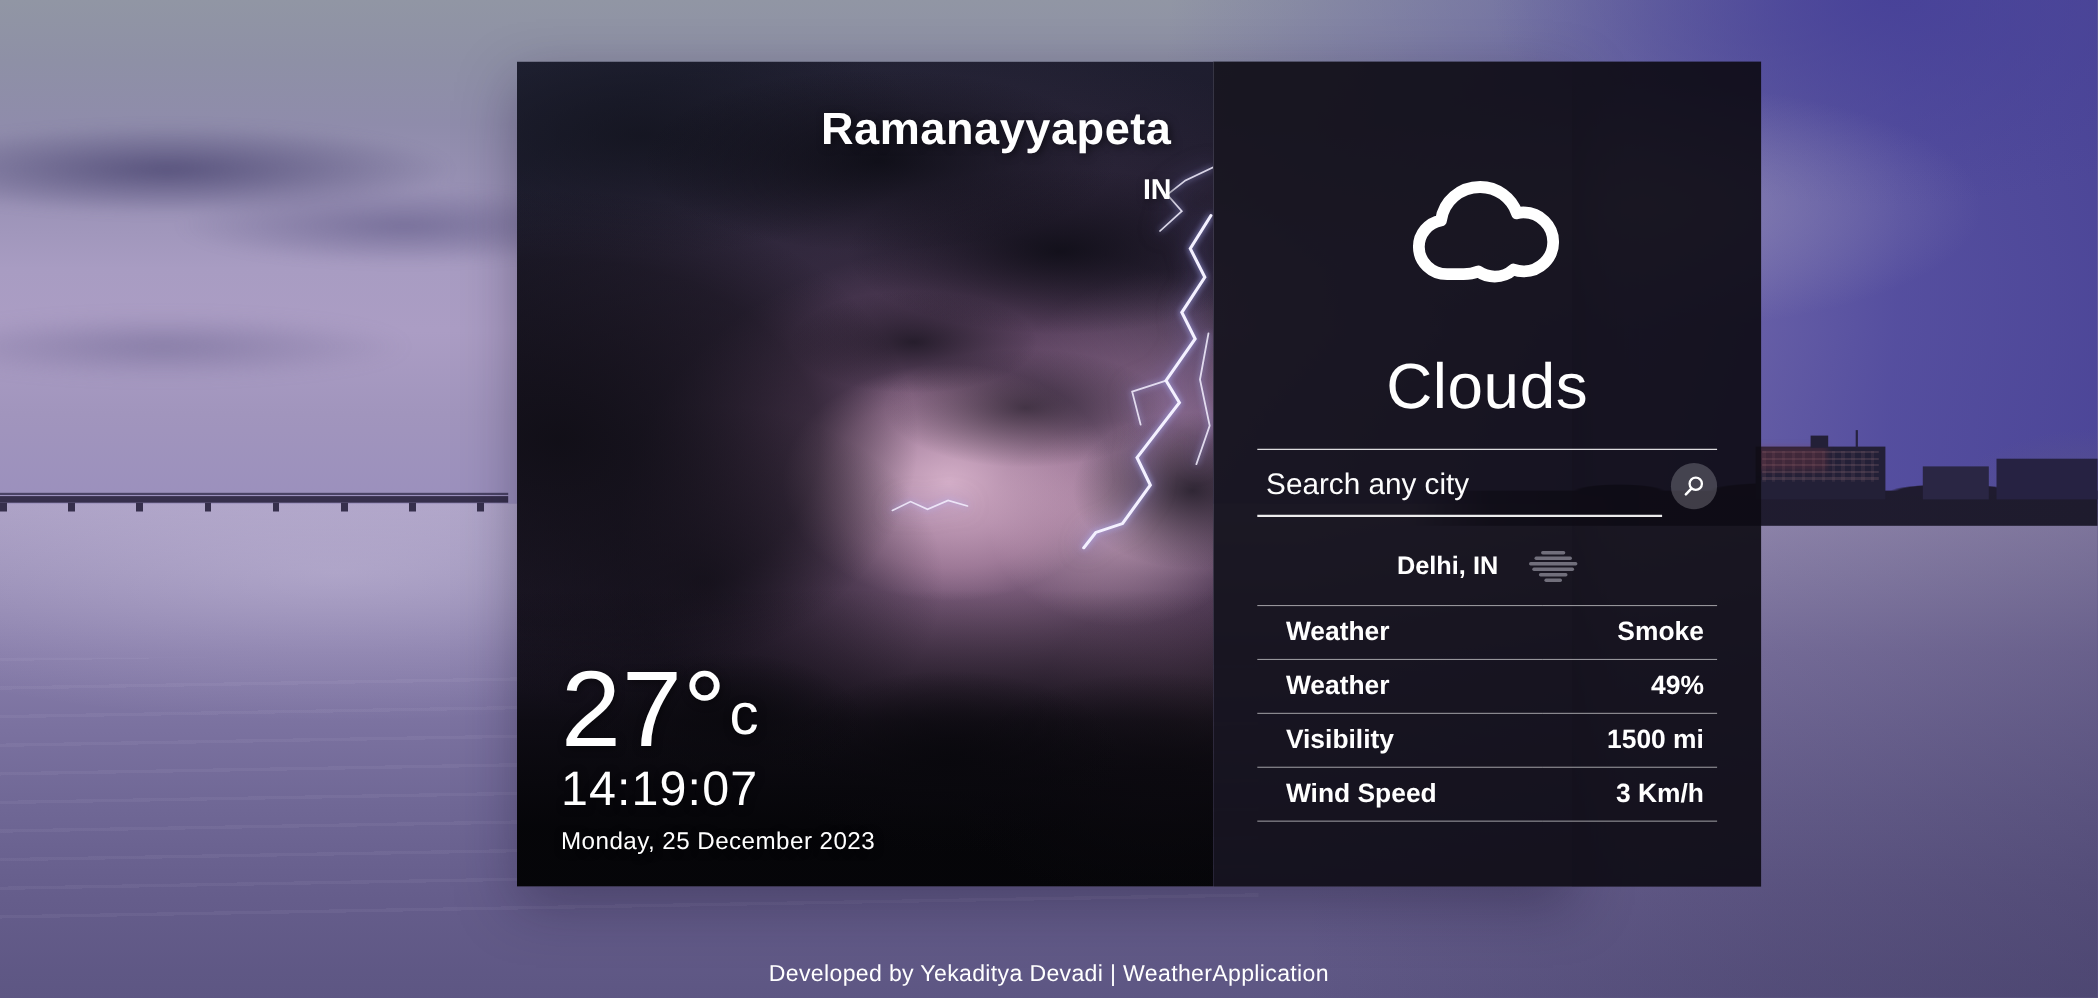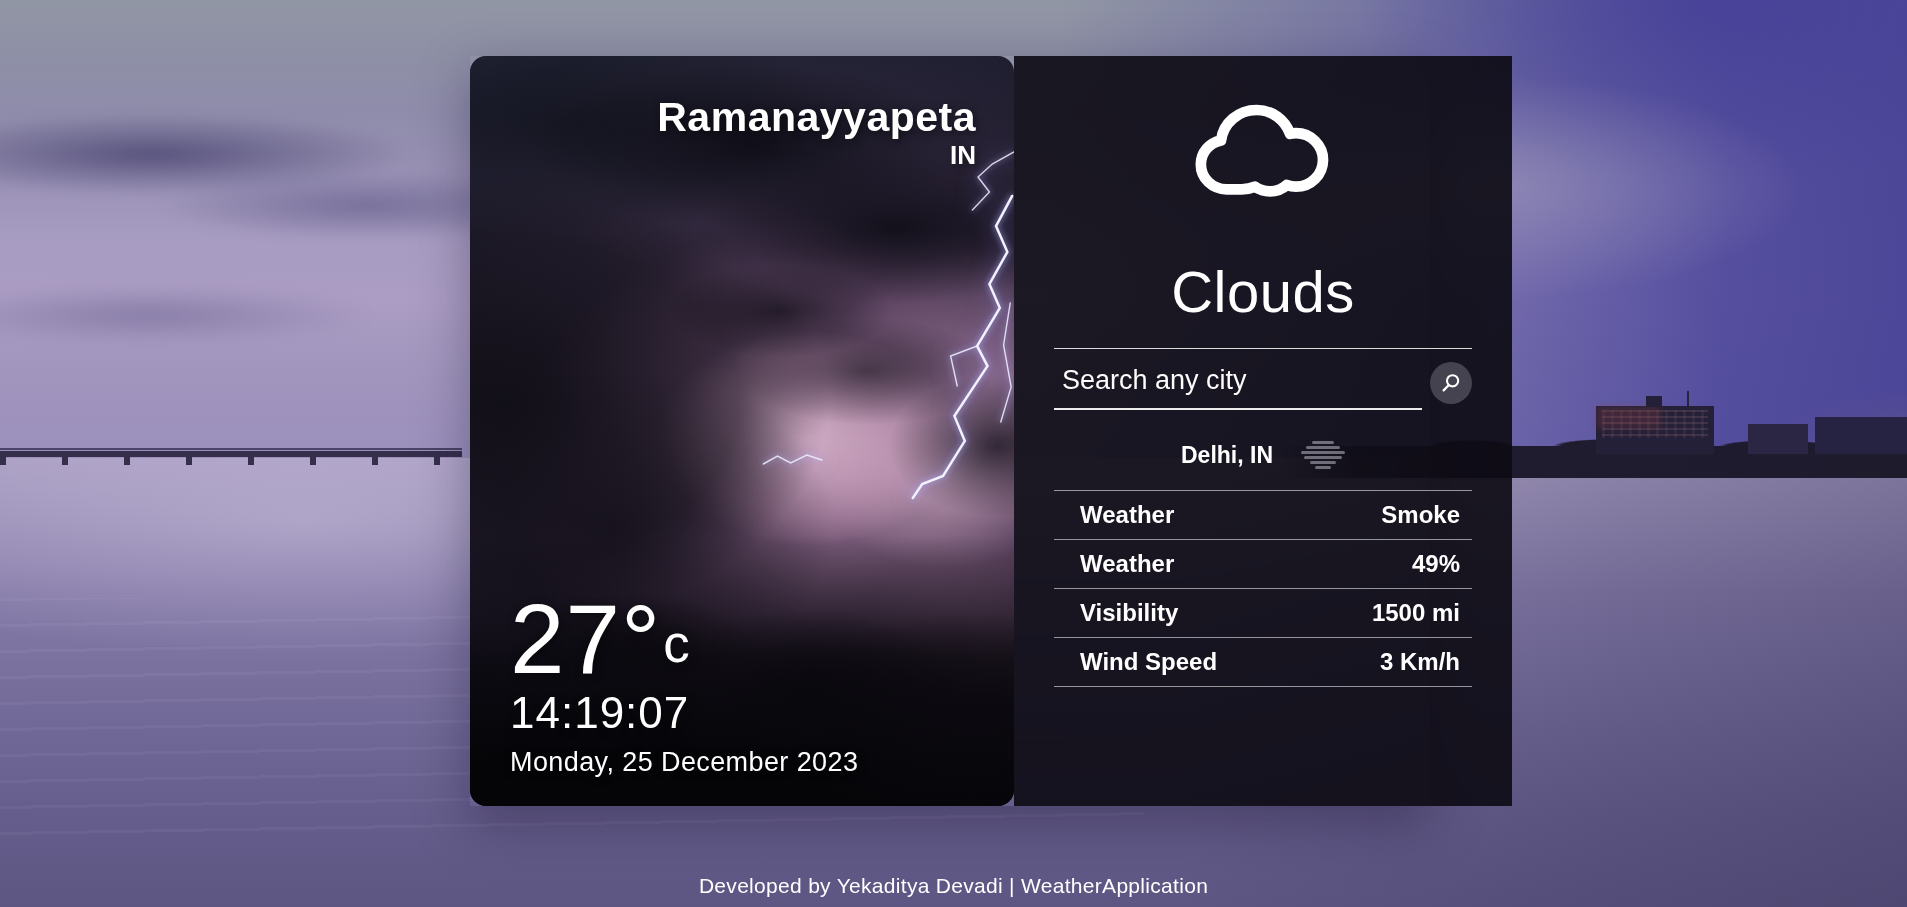--- a/index.html
+++ b/index.html
@@ -63,21 +63,21 @@
   .bldg-roofbox { position:absolute; left:1646px; top:396px; width:16px; height:11px; background:#232037; }
   .bldg-antenna { position:absolute; left:1687px; top:391px; width:2px; height:16px; background:#262240; }
   .bldg-r1 { position:absolute; left:1748px; top:424px; width:60px; height:30px; background:#2a2644; }
   .bldg-r2 { position:absolute; left:1815px; top:417px; width:92px; height:37px; background:#262242; }
 
   
   .card { position:absolute; left:470px; top:56px; width:959px; height:750px; display:flex;
     box-shadow:0 18px 50px rgba(20,15,40,.35); }
 
   
-  .panel-left { position:relative; width:544px; height:100%; overflow:hidden; flex:none;border-radius:16px; }
+  .panel-left { position:relative; width:633px; height:100%; overflow:hidden; flex:none; }
   .storm { position:absolute; inset:0;
     background:
       radial-gradient(180px 90px at 30% 80%, rgba(10,9,14,.9), transparent 70%),
       radial-gradient(230px 120px at 62% 85%, rgba(9,8,13,.95), transparent 70%),
       radial-gradient(280px 150px at 92% 88%, rgba(11,9,15,.9), transparent 70%),
       linear-gradient(180deg, transparent 64%, rgba(9,8,13,.8) 80%, rgba(5,5,8,.98) 93%),
       radial-gradient(430px 300px at 6% 46%, rgba(16,14,22,.95), rgba(16,14,22,.5) 55%, transparent 76%),
       radial-gradient(310px 230px at 27% 63%, rgba(17,14,24,.8), transparent 70%),
       radial-gradient(300px 115px at 52% 12%, rgba(12,12,20,.85), transparent 72%),
       radial-gradient(270px 105px at 78% 23%, rgba(13,12,21,.85), transparent 72%),
@@ -94,32 +94,32 @@
       linear-gradient(165deg,#212335 0%,#1d1a2b 32%,#241d31 58%,#191523 100%);
   }
   .lightning { position:absolute; inset:0; width:100%; height:100%;
     filter: drop-shadow(0 0 3px rgba(175,178,255,.95)) drop-shadow(0 0 10px rgba(145,132,232,.55)); }
   .bolt { fill:none; stroke:#f4f1ff; stroke-width:2.6; stroke-linecap:round; stroke-linejoin:miter; }
   .bolt.thin { stroke-width:1.5; opacity:.85; }
 
   .loc-header { position:absolute; top:40px; right:38px; text-align:right;
     text-shadow:2px 2px 8px rgba(0,0,0,.55); }
   .city-name { font-size:41px; font-weight:bold; letter-spacing:.5px; line-height:1.05; }
-  .country-code { font-size:26px; font-weight:bold; margin-top:1px; }
+  .country-code { font-size:26px; font-weight:bold; margin-top:18px; }
 
   .bottom-block { position:absolute; left:40px; bottom:28px; text-shadow:1px 2px 8px rgba(0,0,0,.5); }
   .temp-line { line-height:1; margin-bottom:0; }
   .temp-big { font-size:98px; font-weight:400; letter-spacing:1px; }
   .temp-unit { font-size:53px; font-weight:400; vertical-align:11px; margin-left:2px; }
   .clock { font-size:44px; font-weight:400; letter-spacing:1px; }
-  .date-line { font-size:27px; margin-top:9px; letter-spacing:.4px; }
+  .date-line { font-size:22px; margin-top:9px; letter-spacing:.4px; }
 
   
   .panel-right { position:relative; flex:1; height:100%; background:rgba(13,11,20,.91);
-    padding:0 40px; display:flex; flex-direction:column; }
+    padding:0 40px; display:flex; flex-direction:column;justify-content:center; }
   .cloud-icon { display:block; margin:39px auto 0; width:146px; height:120px; }
   .condition-label { text-align:center; font-size:58px; font-weight:400; margin-top:48px; line-height:1; letter-spacing:.5px; }
   .divider { border:none; border-top:1px solid rgba(255,255,255,.85); margin-top:27px; width:100%; }
   .search-row { display:flex; align-items:center; margin-top:12px; height:49px; }
   .search-input { flex:1; height:100%; background:transparent; border:none; outline:none;
     border-bottom:2px solid rgba(255,255,255,.92); color:#fde047; font-size:27px;
     font-family:"Liberation Sans","DejaVu Sans",sans-serif; padding:0 6px 8px 8px; }
   .search-input::placeholder { color:#fdfdfd; opacity:1; }
   .search-btn { flex:none; width:42px; height:42px; margin-left:8px; margin-top:-6px; border:none;
     border-radius:50%; background:rgba(205,203,214,.26); cursor:pointer;

